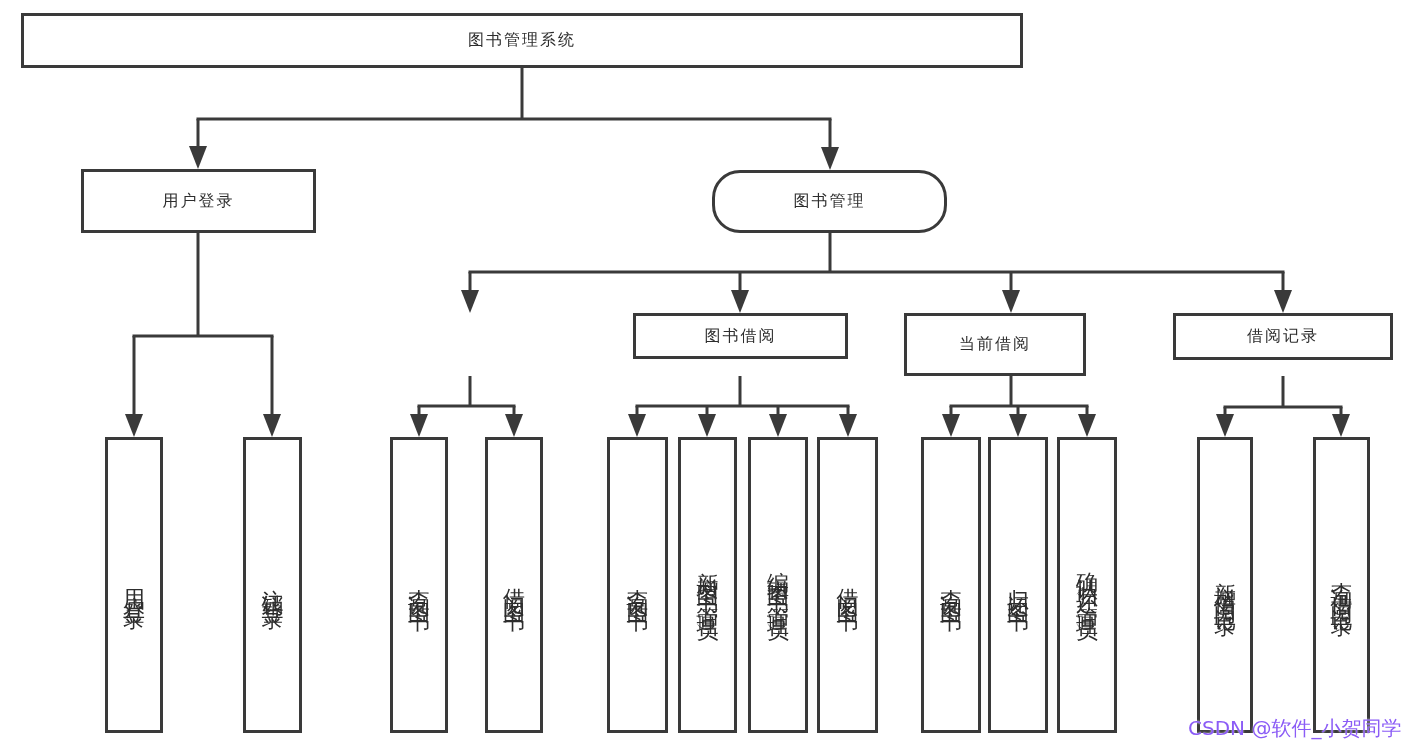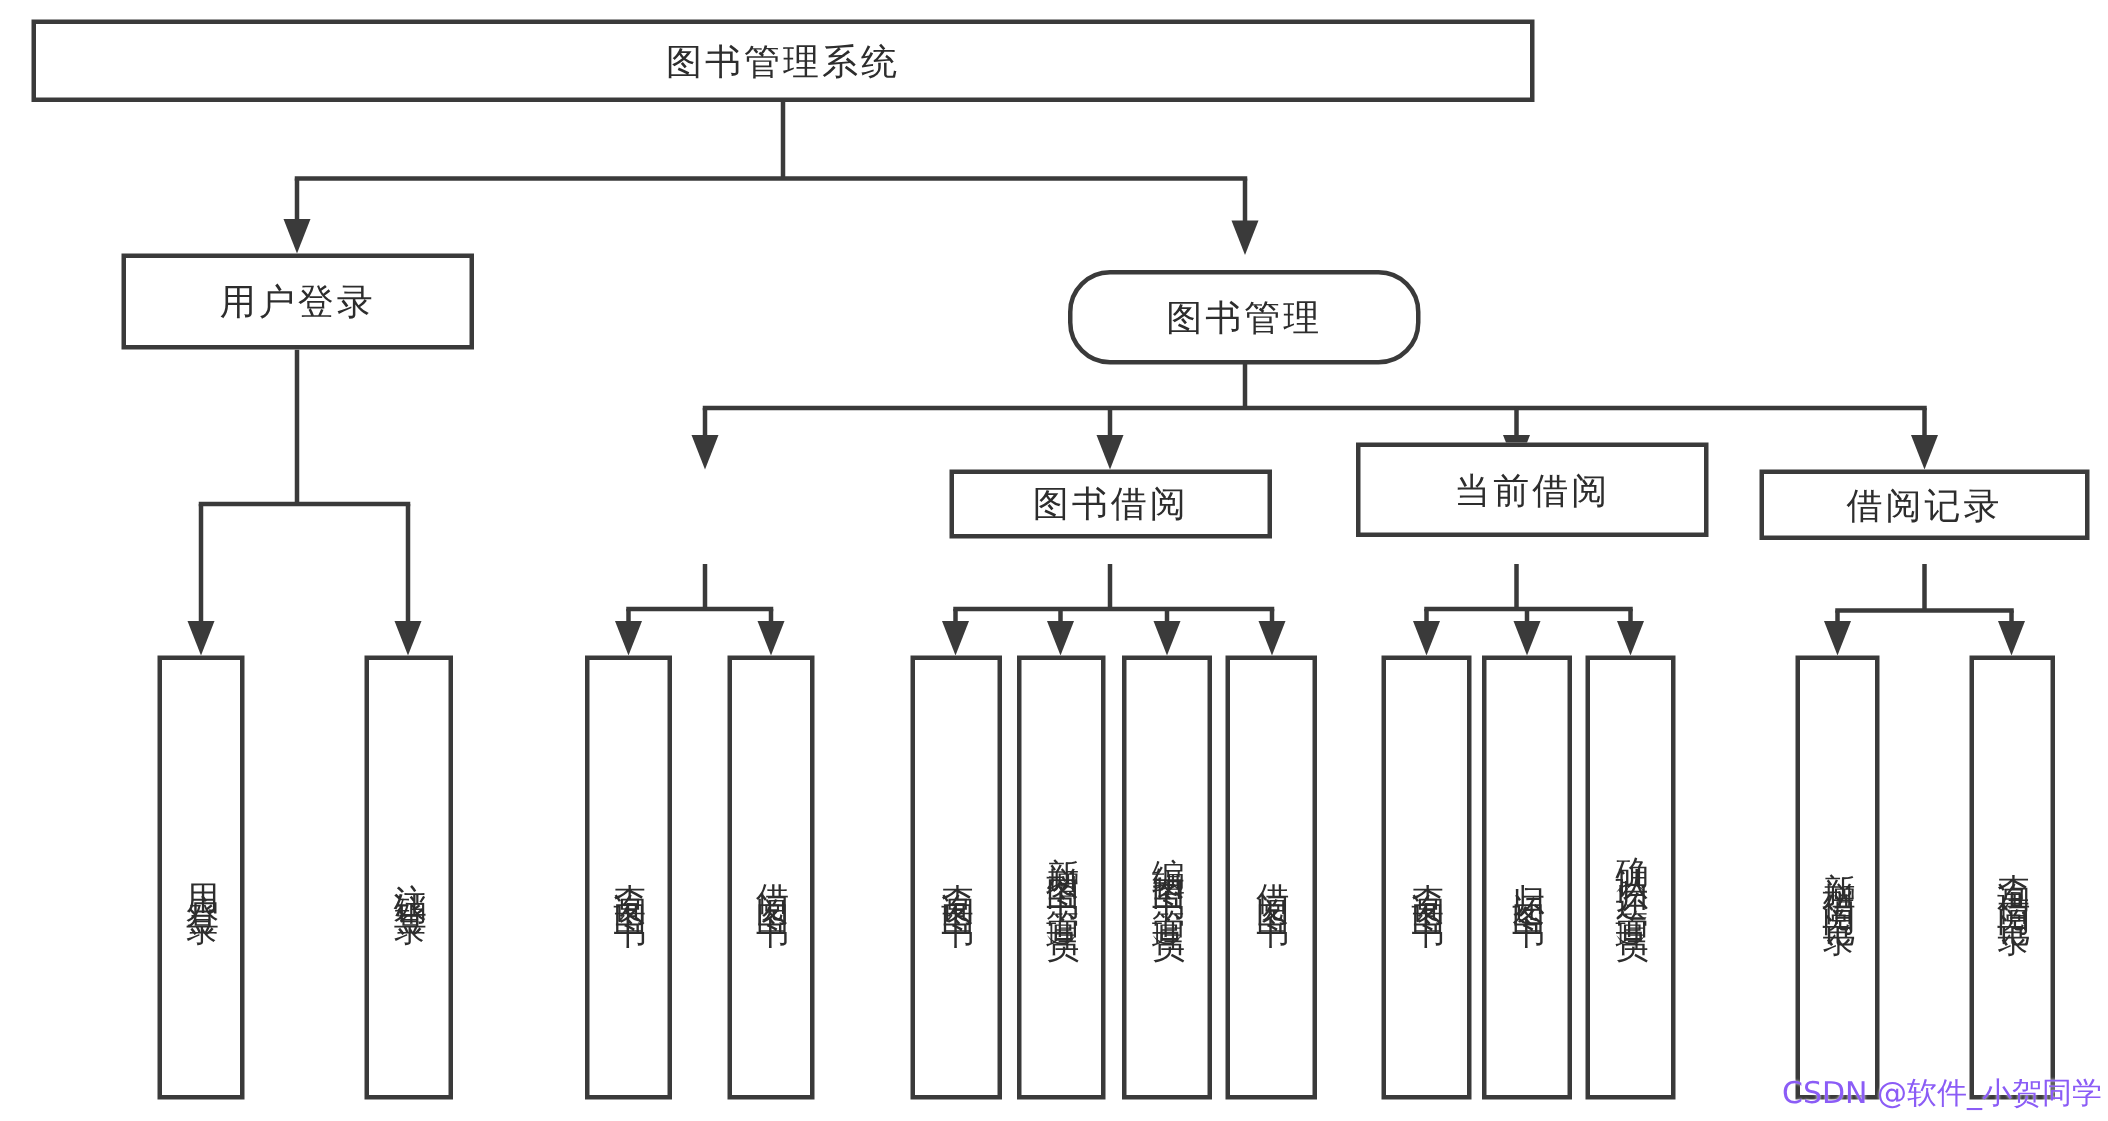--- a/index.html
+++ b/index.html
@@ -24,39 +24,39 @@
   }
   .box {
     position: absolute;
     box-sizing: border-box;
     background: #ffffff;
     border: 3px solid #3a3a3a;
     color: #2d2d2d;
     display: flex;
     align-items: center;
     justify-content: center;
-    font-size: 24px;
+    font-size: 16px;
     letter-spacing: 2px;
     white-space: nowrap;
   }
   .tall {
     writing-mode: vertical-rl;
     letter-spacing: 7px;
     font-size: 22px;
     line-height: 1;
   }
   
   .n-root     { left: 21px;   top: 13px;  width: 1002px; height: 55px; }
   
   .n-user     { left: 81px;   top: 169px; width: 235px; height: 64px; }
-  .n-book     { left: 712px;  top: 180px; width: 235px; height: 63px; border-radius: 28px; }
+  .n-book     { left: 712px;  top: 170px; width: 235px; height: 63px; border-radius: 28px; }
   
   .n-new      { left: 363px;  top: 313px; width: 215px; height: 63px; }
   .n-borrow   { left: 633px;  top: 313px; width: 215px; height: 46px; }
-  .n-current  { left: 904px;  top: 295px; width: 235px; height: 63px; text-align: right; }
+  .n-current  { left: 904px;  top: 313px; width: 182px; height: 63px; text-align: right; }
   .n-record   { left: 1173px; top: 313px; width: 220px; height: 47px; }
   
   .leaf       { top: 437px; height: 296px; }
   .l-a1 { left: 105px;  width: 58px; }
   .l-a2 { left: 243px;  width: 59px; }
   .l-b1 { left: 390px;  width: 58px; }
   .l-b2 { left: 485px;  width: 58px; }
   .l-c1 { left: 607px;  width: 61px; }
   .l-c2 { left: 678px;  width: 59px; }
   .l-c3 { left: 748px;  width: 60px; }

